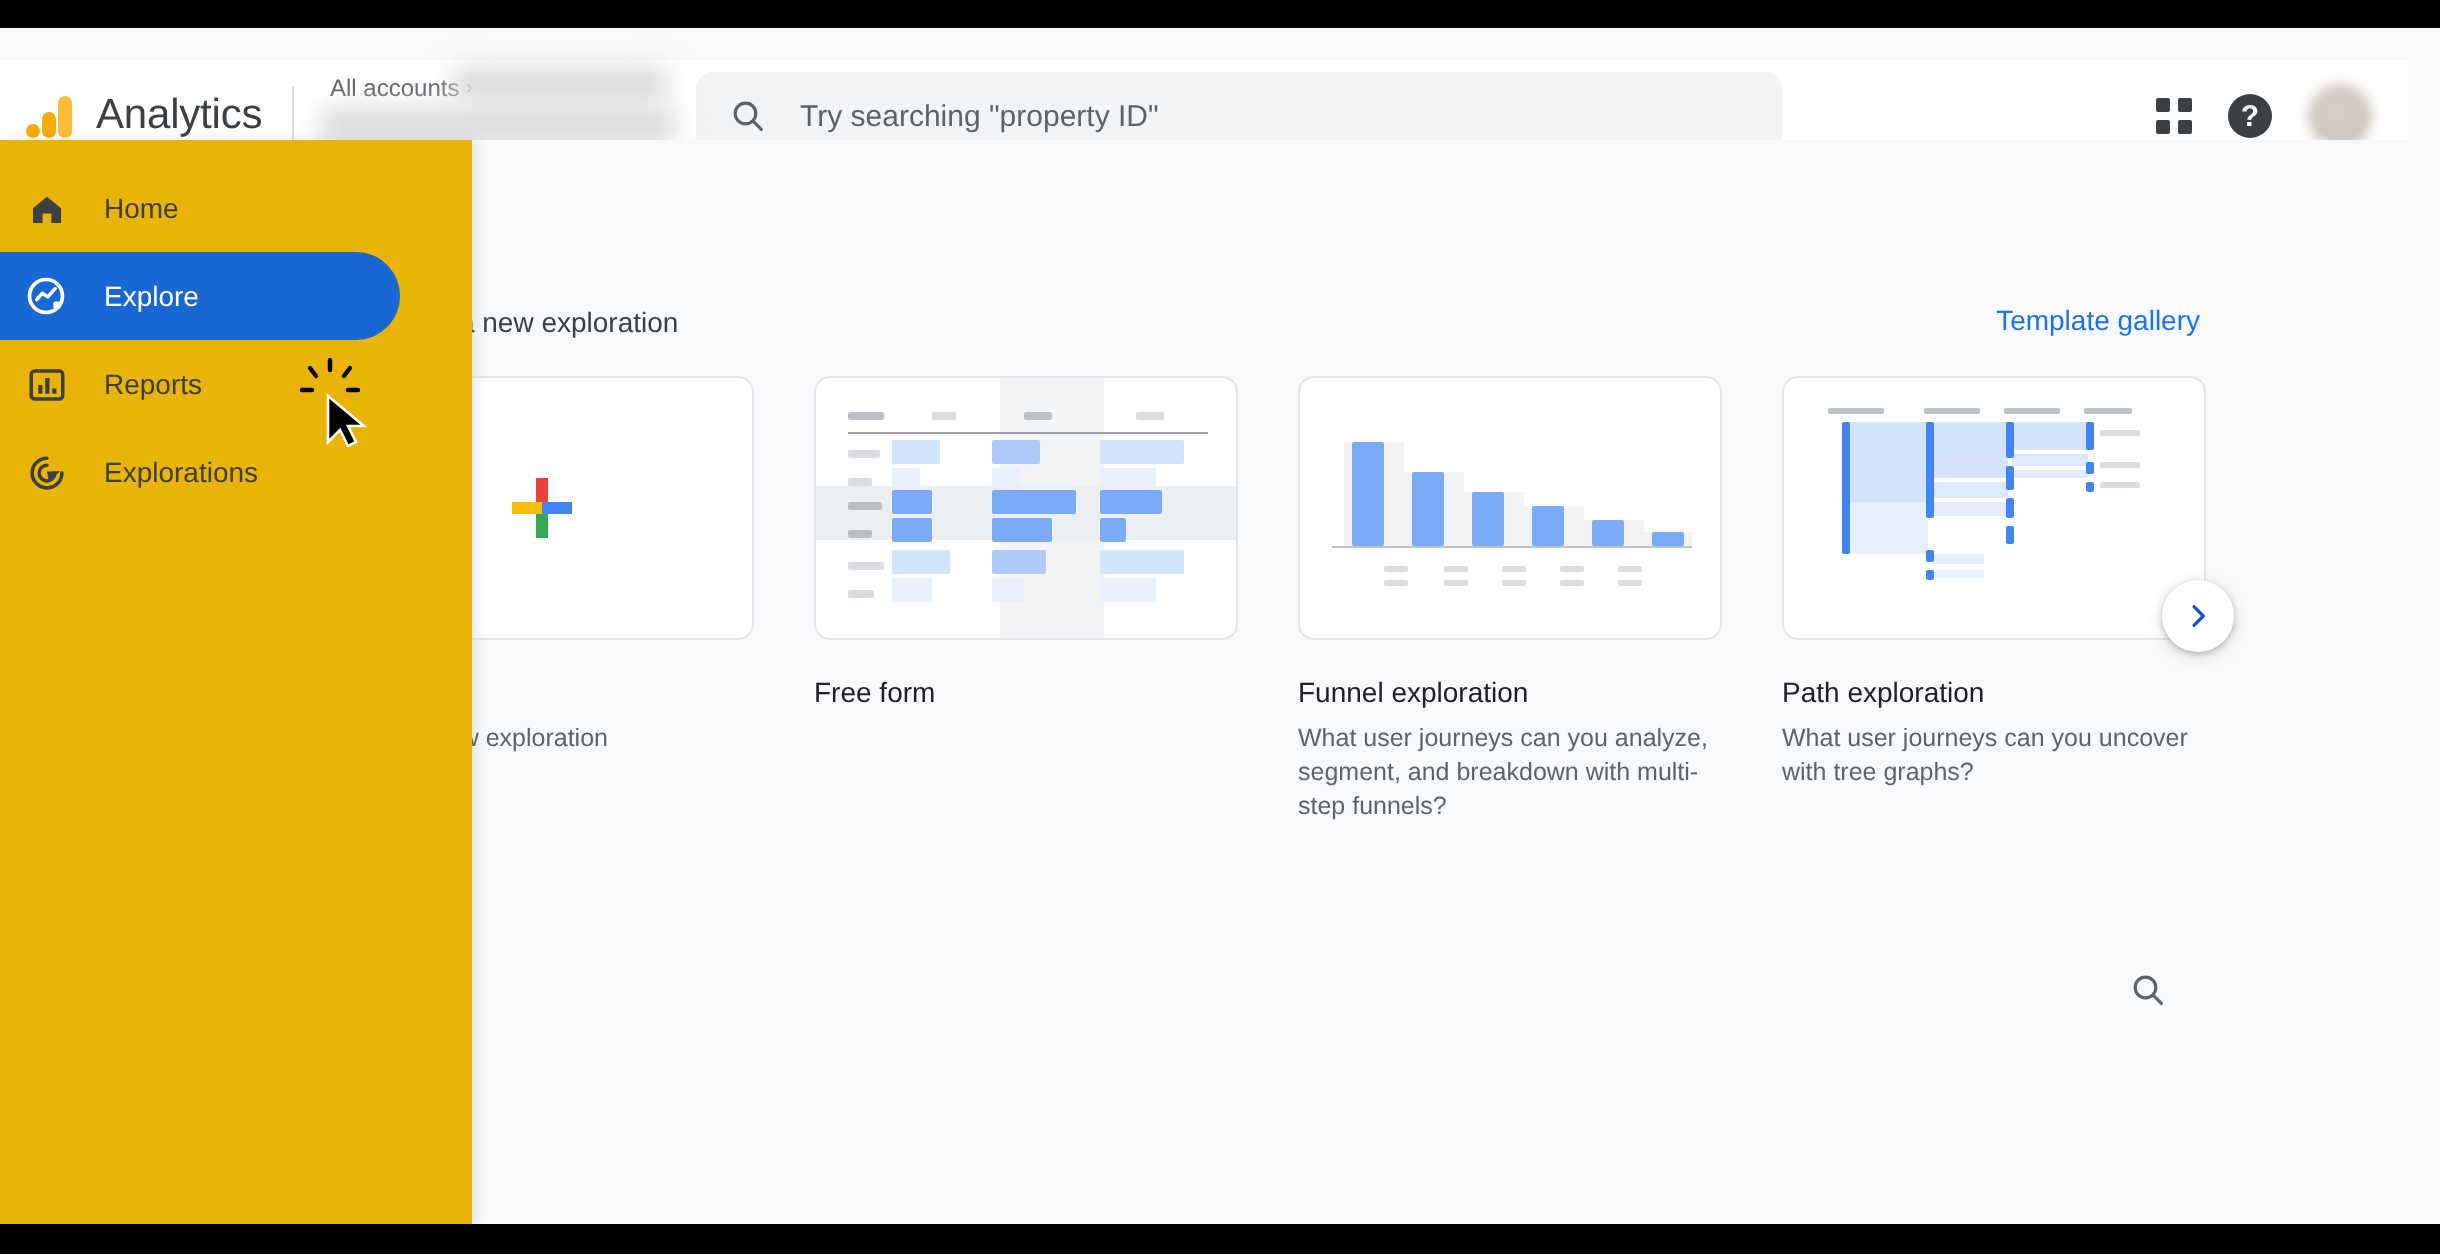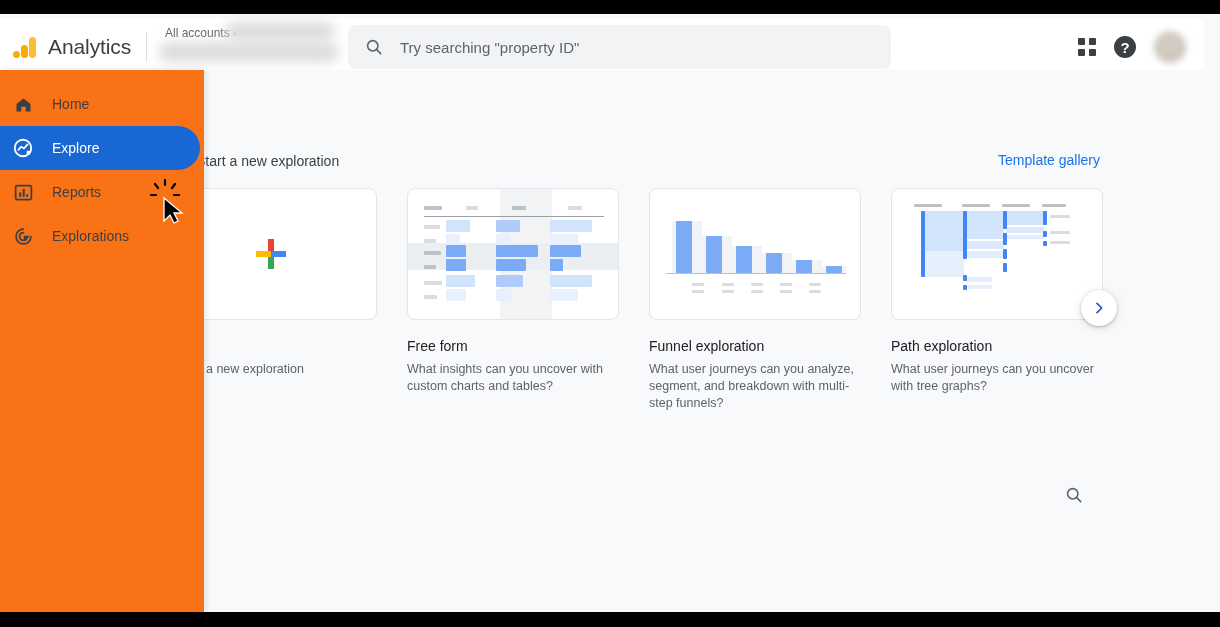--- a/index.html
+++ b/index.html
@@ -11,21 +11,21 @@
   }
   .screen{
     position:absolute;left:0;top:14px;width:1220px;height:598px;
     background:#f8f9fa;overflow:hidden;
   }
   .bar-top{position:absolute;left:0;top:0;width:1220px;height:14px;background:#000;}
   .bar-bottom{position:absolute;left:0;top:612px;width:1220px;height:15px;background:#000;}
 
   
   .header{
-    position:absolute;left:0;top:5px;width:1204px;height:56px;
+    position:absolute;left:0;top:16px;width:1204px;height:56px;
     background:#fff;display:flex;align-items:center;
     box-sizing:border-box;
   }
   .logo-wrap{display:flex;align-items:center;padding-left:12px;width:130px;}
   .ga-logo{position:relative;width:26px;height:26px;margin-right:10px;}
   .ga-logo .b1{position:absolute;left:1px;bottom:2px;width:7px;height:7px;border-radius:50%;background:#f9ab00;}
   .ga-logo .b2{position:absolute;left:9px;bottom:2px;width:7px;height:13px;border-radius:3.5px;background:#f9ab00;}
   .ga-logo .b3{position:absolute;left:17px;bottom:2px;width:7px;height:21px;border-radius:3.5px;background:#f9ab00;opacity:.78;}
   .brand{font-size:21px;color:#3c4043;letter-spacing:-.1px;}
   .hdr-divider{width:1px;height:30px;background:#dadce0;margin:0 16px 0 4px;}
@@ -99,21 +99,21 @@
 
   .next-btn{
     position:absolute;left:1081px;top:220px;width:36px;height:36px;border-radius:50%;
     background:#fff;box-shadow:0 1px 3px rgba(60,64,67,.3),0 2px 8px rgba(60,64,67,.15);
     display:flex;align-items:center;justify-content:center;cursor:pointer;
   }
   .lower-search{position:absolute;left:1064px;top:415px;width:20px;height:20px;cursor:pointer;}
 
   
   .sidebar{
-    position:absolute;left:0;top:56px;width:204px;height:542px;background:#f97316;
+    position:absolute;left:0;top:56px;width:236px;height:542px;background:#eab308;
     box-shadow:2px 0 6px rgba(60,64,67,.12);
     text-align:center;
   }
   .nav{position:absolute;left:0;top:12px;width:204px;}
   .nav-item{
     position:relative;height:44px;display:flex;align-items:center;padding-left:10px;
     box-sizing:border-box;cursor:pointer;
   }
   .nav-item .ic{width:26px;height:26px;display:flex;align-items:center;justify-content:center;margin-right:16px;color:#3c4043;}
   .nav-item .tx{font-size:14px;color:#3c4043;}
@@ -232,21 +232,20 @@
             <s class="b-m" style="left:88px;top:86px;width:27px;"></s>
             <s class="b-l" style="left:142px;top:86px;width:42px;"></s>
 
             <s class="lbl" style="left:16px;top:106px;width:13px;"></s>
             <s class="b-ll" style="left:38px;top:100px;width:20px;"></s>
             <s class="b-ll" style="left:88px;top:100px;width:16px;"></s>
             <s class="b-ll" style="left:142px;top:100px;width:28px;"></s>
           </div>
         </div>
         <div class="card-title">Free form</div>
-        <div class="card-desc">What insights can you uncover with custom charts and tables?</div>
       </div>
 
       <div class="card">
         <div class="thumb">
           <div class="fn">
             <div class="shade" style="left:22px;top:32px;width:30px;height:52px;"></div>
             <div class="shade" style="left:52px;top:47px;width:30px;height:37px;"></div>
             <div class="shade" style="left:82px;top:57px;width:30px;height:27px;"></div>
             <div class="shade" style="left:112px;top:64px;width:30px;height:20px;"></div>
             <div class="shade" style="left:142px;top:71px;width:30px;height:13px;"></div>

